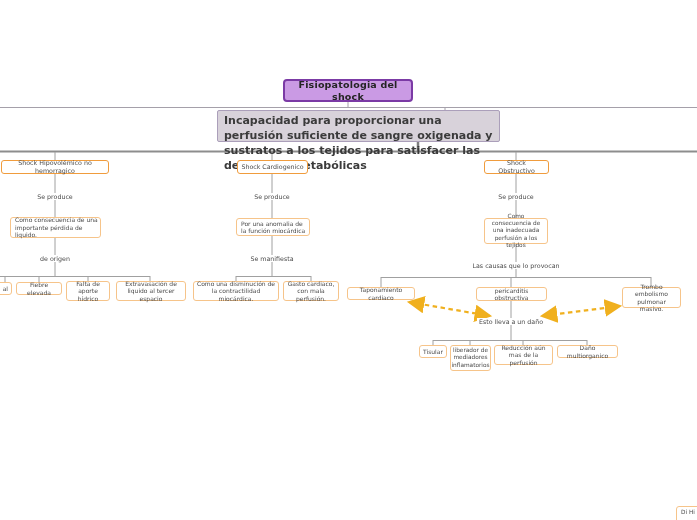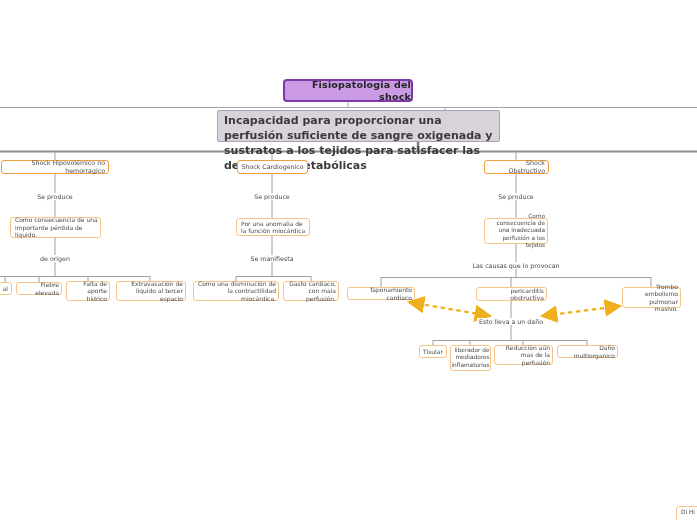--- a/index.html
+++ b/index.html
@@ -2,21 +2,21 @@
 <html><head>
 <meta charset="utf-8">
 <style>
   html,body{margin:0;padding:0;background:#ffffff;}
   #canvas{
     position:relative;width:697px;height:520px;background:#ffffff;overflow:hidden;
     font-family:"DejaVu Sans","Liberation Sans",sans-serif;color:#4a4a4a;
   }
   #wires{position:absolute;left:0;top:0;width:697px;height:520px;z-index:0;}
   .box{position:absolute;box-sizing:border-box;background:#fff;display:flex;align-items:center;
-       justify-content:center;text-align:right;z-index:2;line-height:1.25;}
+       justify-content:center;text-align:center;z-index:2;line-height:1.25;}
   .title-box{background:#ca9ae4;border:2px solid #7b3aa5;border-radius:4px;
        font-size:9.5px;font-weight:bold;color:#242424;letter-spacing:.2px;}
   .def-box{background:#d8d2da;border:1px solid #ab9fba;border-radius:2px;font-size:11px;
        font-weight:bold;color:#3b3b3b;text-align:left;justify-content:flex-start;
        align-items:flex-start;padding:3px 6px;line-height:1.35;}
   .node-strong{border:1px solid #f09c3d;border-radius:3px;font-size:6.3px;padding:1px 3px;}
   .node-light{border:1px solid #f6c48a;border-radius:3px;font-size:6px;padding:1px 2px;}
   .left-align{text-align:left;justify-content:flex-start;padding-left:4px;}
   .lbl{position:absolute;z-index:2;font-size:6.3px;color:#4a4a4a;background:#ffffff;
        padding:0 2px;white-space:nowrap;transform:translateX(-50%);}

